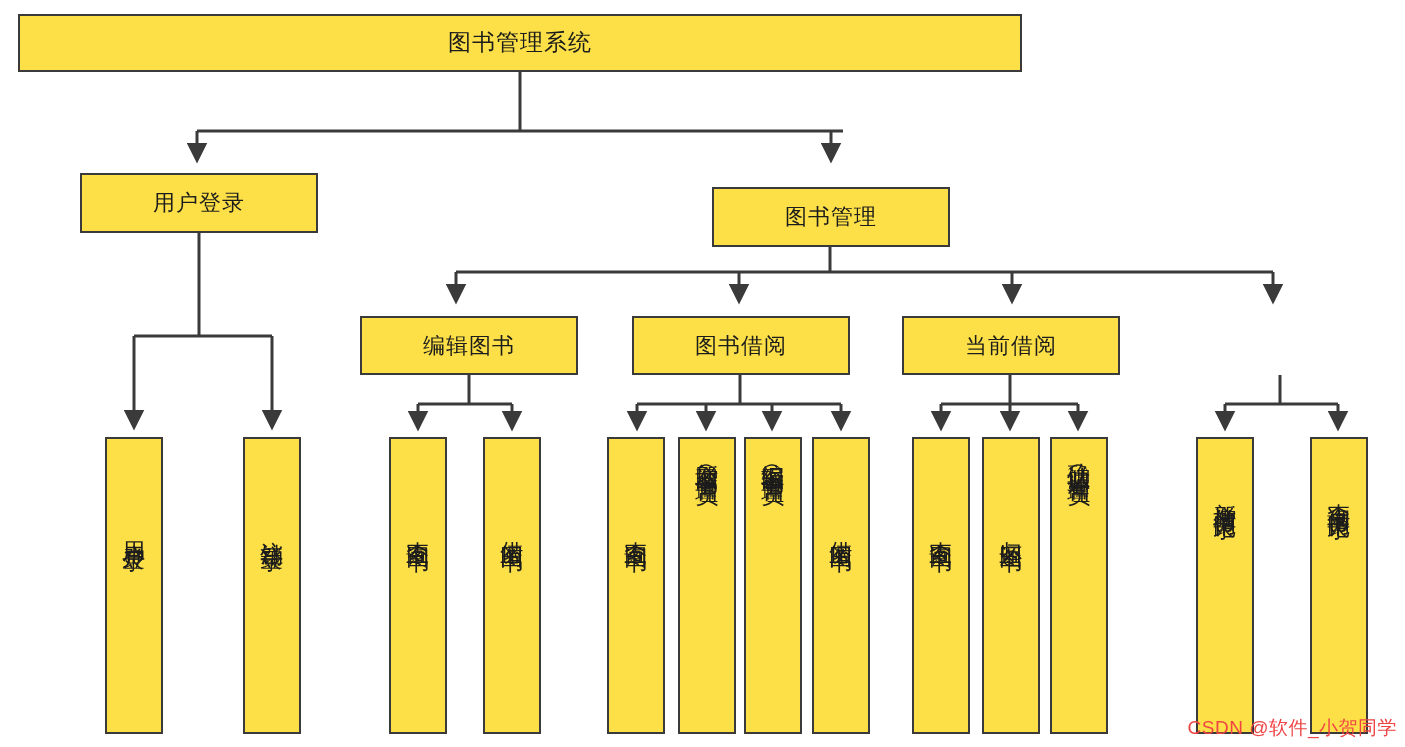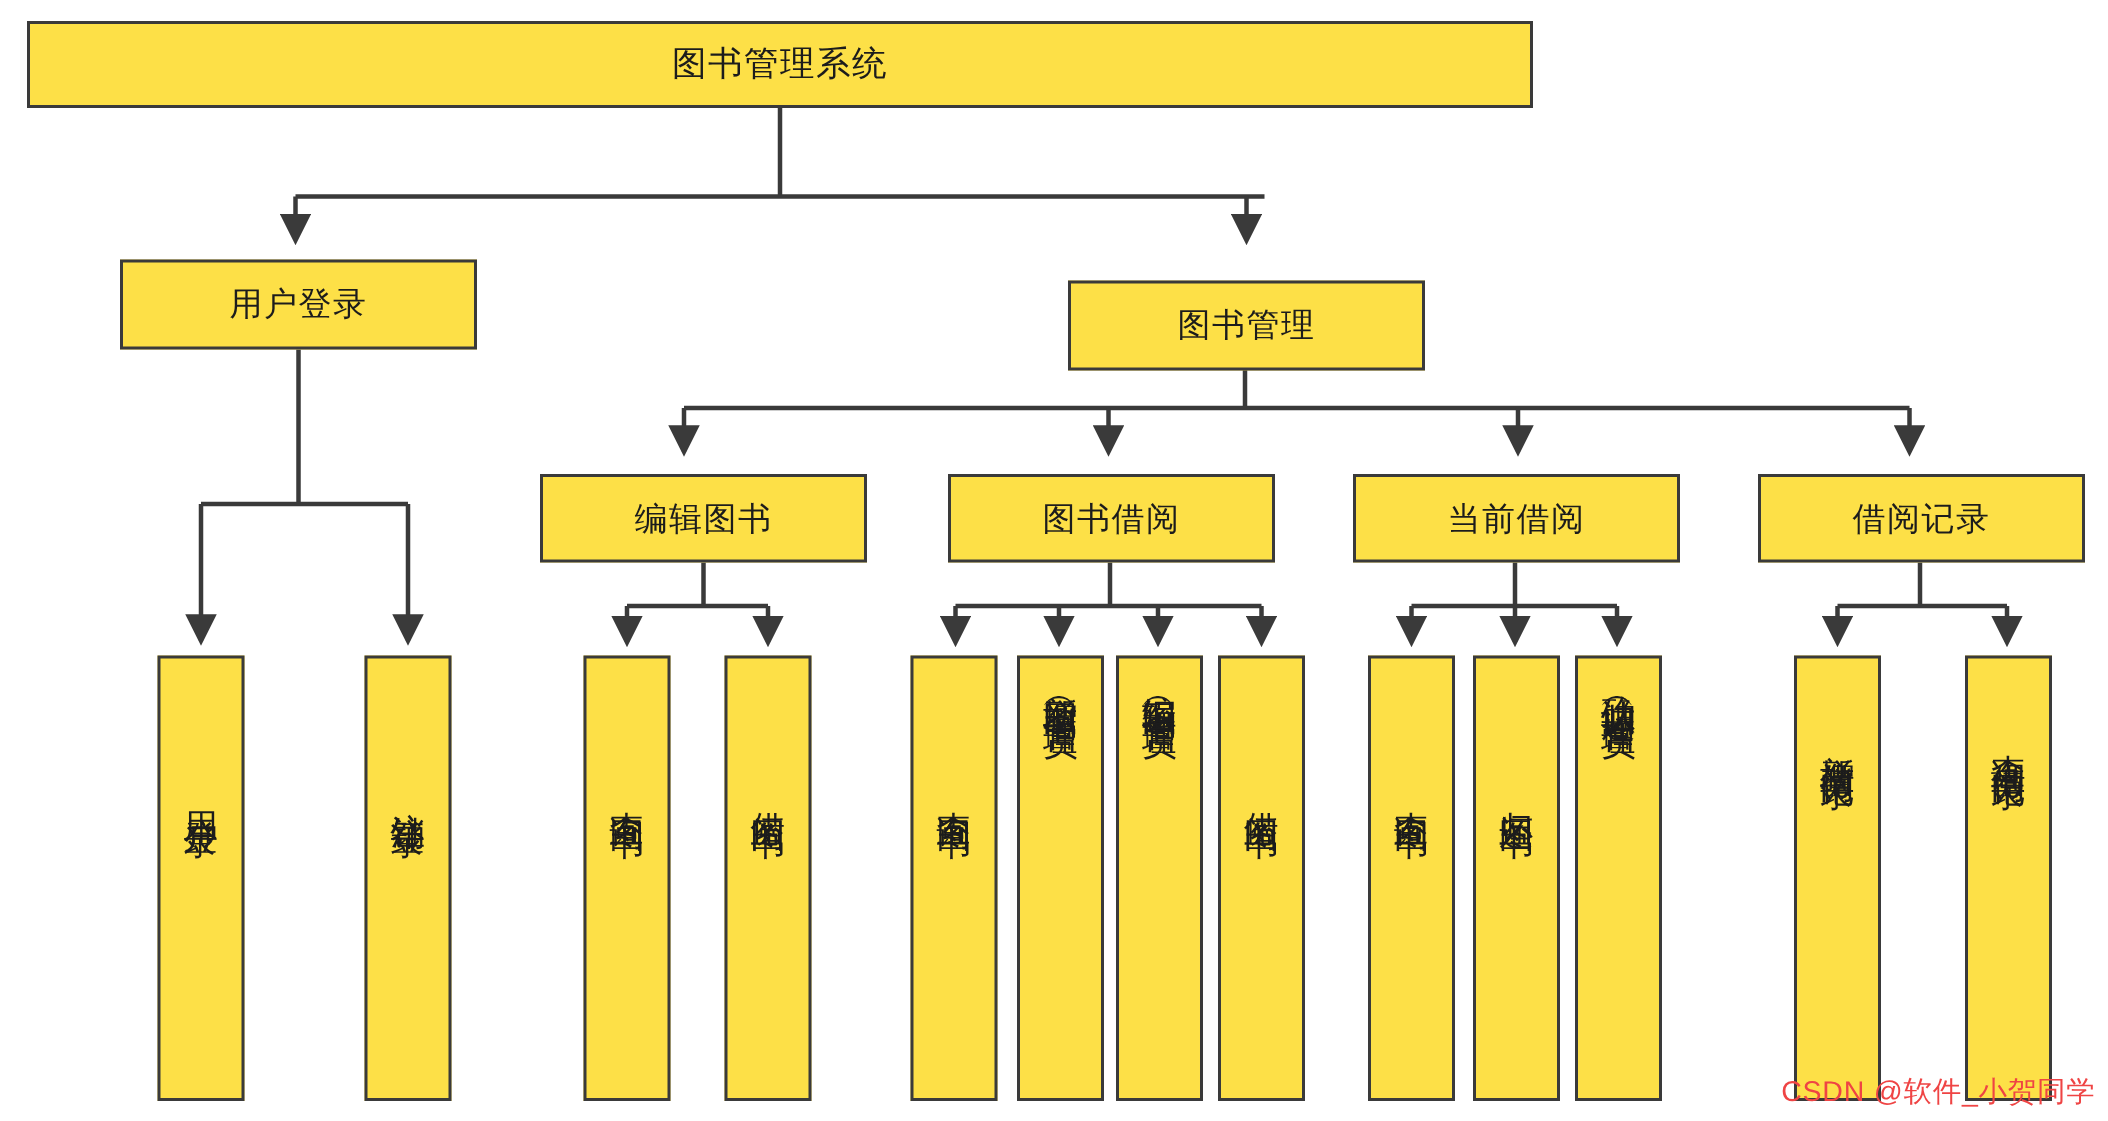--- a/index.html
+++ b/index.html
@@ -147,23 +147,20 @@
   </div>
 
   <div class="node" style="left:632px; top:316px; width:218px; height:59px;">
     <span>图书借阅</span>
   </div>
 
   <div class="node" style="left:902px; top:316px; width:218px; height:59px;">
     <span>当前借阅</span>
   </div>
 
-  <div class="node" style="left:1172px; top:316px; width:218px; height:59px;">
-    <span>借阅记录</span>
-  </div>
 
   <div class="node vert mid" style="left:105px; top:437px; width:58px; height:297px;">
     <span class="vlabel">用户登录</span>
   </div>
 
   <div class="node vert mid" style="left:243px; top:437px; width:58px; height:297px;">
     <span class="vlabel">注销登录</span>
   </div>
 
   <div class="node vert mid" style="left:389px; top:437px; width:58px; height:297px;">

